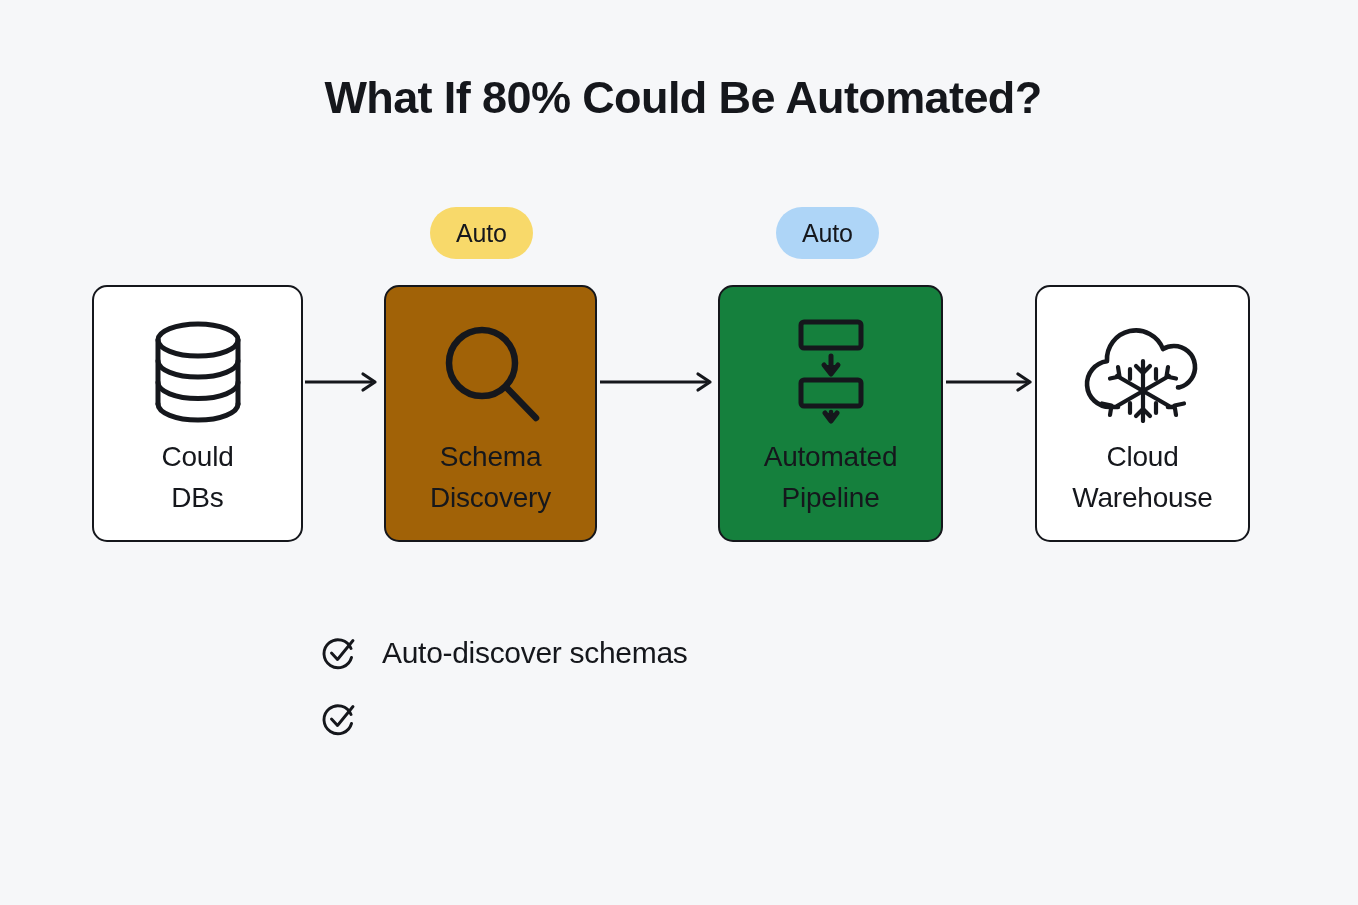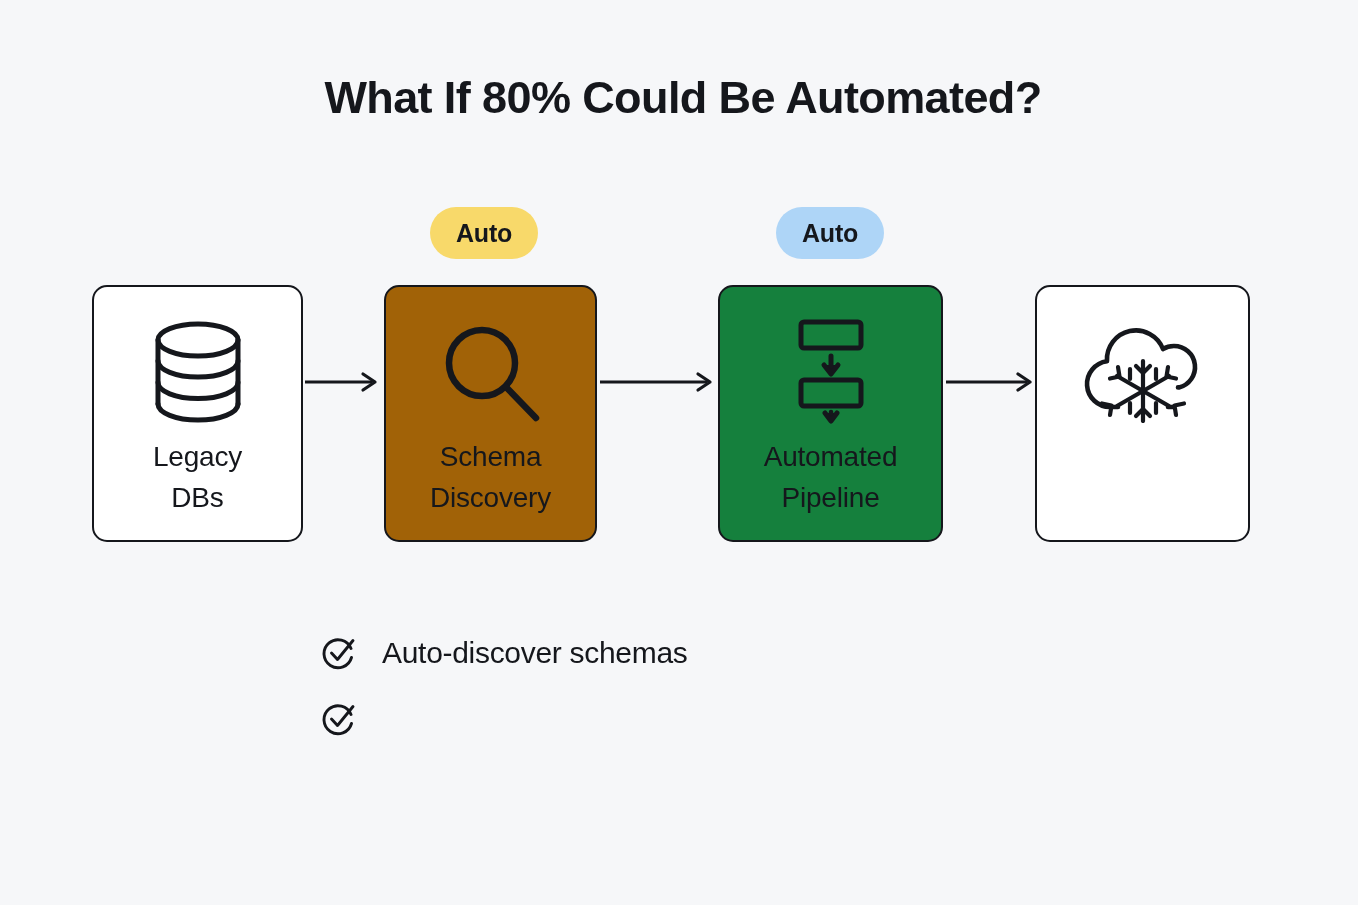--- a/index.html
+++ b/index.html
@@ -70,21 +70,21 @@
   
   .badge {
     position: absolute;
     box-sizing: border-box;
     height: 52px;
     border-radius: 26px;
     display: flex;
     align-items: center;
     justify-content: center;
     font-size: 25px;
-    font-weight: 700;
+    font-weight: 400;
     letter-spacing: -0.2px;
     color: #15171c;
     padding: 0 26px;
   }
   .badge.yellow { background: #f8d96a; }
   .badge.blue   { background: #aed5f7; }
 
   
   .arrow {
     position: absolute;
@@ -138,21 +138,21 @@
       <svg width="104" height="108" viewBox="0 0 104 108" fill="none" stroke="#15171c" stroke-width="5" stroke-linecap="round">
         <ellipse cx="52" cy="22" rx="40" ry="16"></ellipse>
         <path d="M12 22 V86"></path>
         <path d="M92 22 V86"></path>
         <path d="M12 86 a40 16 0 0 0 80 0"></path>
         <path d="M12 43 a40 16 0 0 0 80 0"></path>
         <path d="M12 64.5 a40 16 0 0 0 80 0"></path>
       </svg>
     </div>
     <div class="node-label">
-      <span>Legacy</span><br>
+      <span>Could</span><br>
       <span>DBs</span>
     </div>
   </div>
 
   <div class="arrow" style="left:305px; top:370px; width:78px;">
     <svg width="78" height="24" viewBox="0 0 78 24" fill="none" stroke="#15171c" stroke-width="3.2" stroke-linecap="round" stroke-linejoin="round">
       <path d="M0 12 H66"></path>
       <path d="M58 4 L70 12 L58 20"></path>
     </svg>
   </div>
@@ -215,20 +215,24 @@
           <path d="M98 94 L96.5 84.5 L106 82.5"></path>
           <path d="M90 46 L88.5 55.5 L98 57.5"></path>
           <path d="M32 94 L33.5 84.5 L24 82.5"></path>
           <path d="M52 48 L52 58"></path>
           <path d="M78 82 L78 92"></path>
           <path d="M78 48 L78 58"></path>
           <path d="M52 82 L52 92"></path>
         </g>
       </svg>
     </div>
+    <div class="node-label">
+      <span>Cloud</span><br>
+      <span>Warehouse</span>
+    </div>
   </div>
 
   <div class="bullets">
 
     <div class="bullet">
       <span class="bullet-icon">
         <svg width="34" height="34" viewBox="0 0 34 34" fill="none" stroke="#15171c" stroke-width="2.9" stroke-linecap="round" stroke-linejoin="round">
           <path d="M29 12.5 A14 14 0 1 0 29.5 21.5"></path>
           <path d="M9.5 17 L15.5 23.5 L31 4.5"></path>
         </svg>

